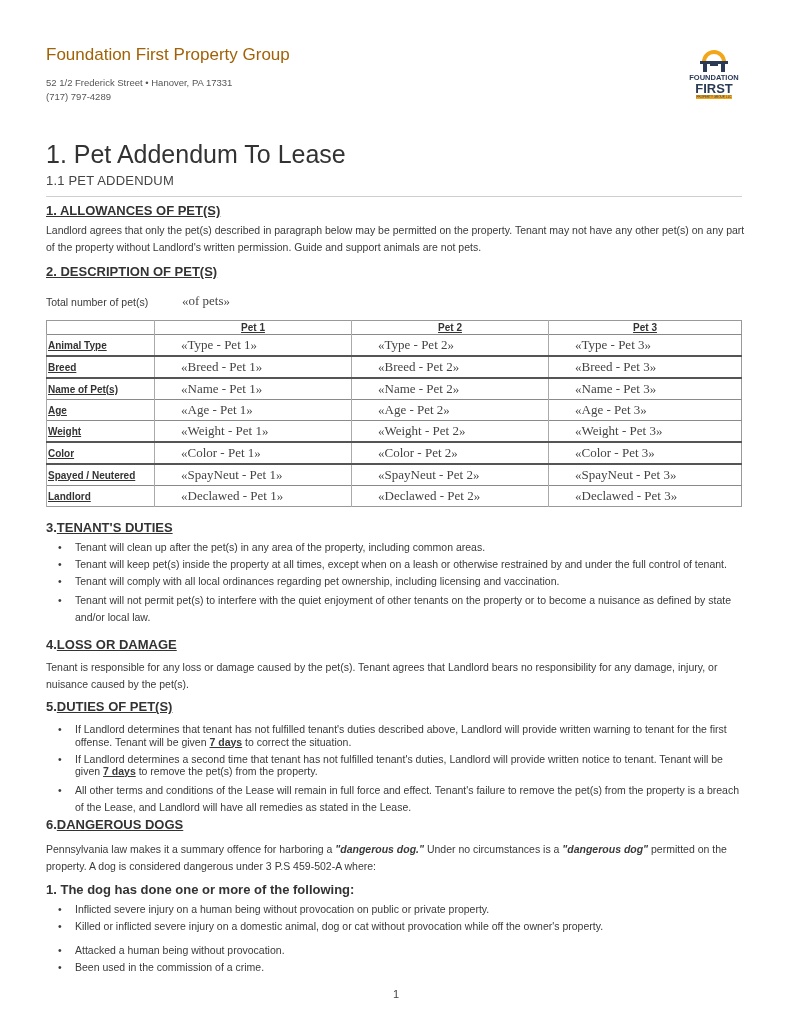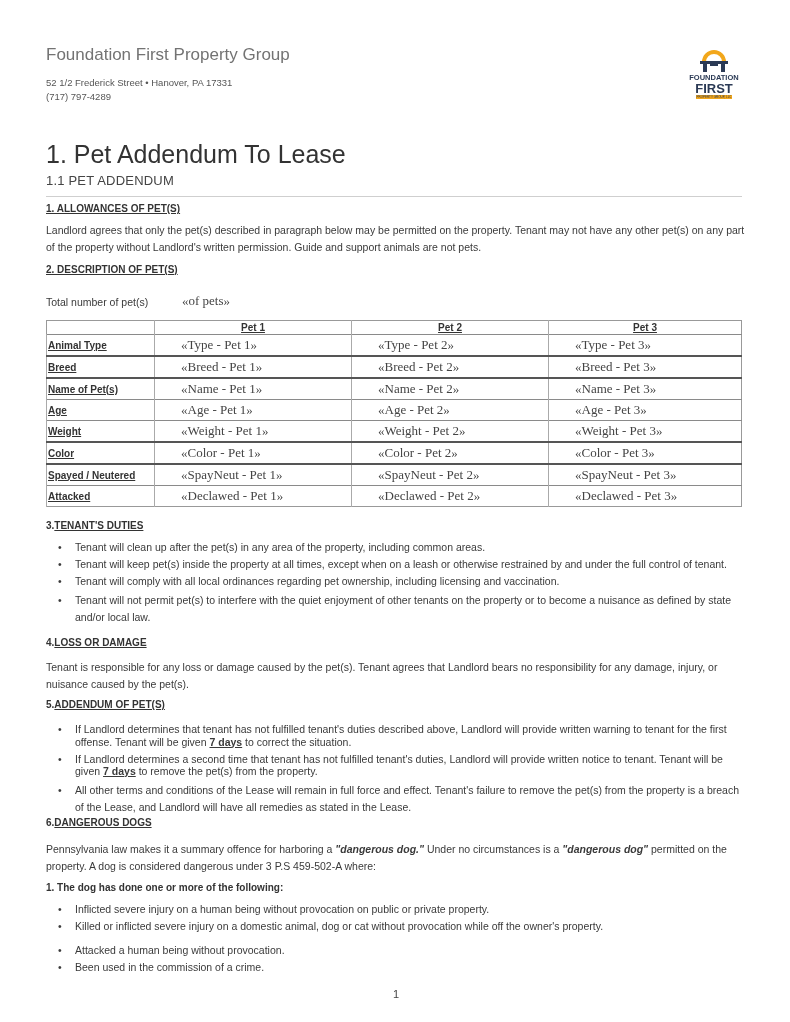--- a/index.html
+++ b/index.html
@@ -1,29 +1,29 @@
 <!DOCTYPE html>
 <html><head>
 <meta charset="utf-8">
 <style>
   html, body { margin: 0; padding: 0; background: #ffffff; }
   body { width: 790px; height: 1022px; position: relative; overflow: hidden;
          font-family: "Liberation Sans", sans-serif; color: #3a3a3a; }
   .page { position: absolute; left: 0; top: 0; width: 790px; height: 1022px; }
 
-  .company { position: absolute; left: 46px; top: 45px; font-size: 17px; color: #737373; }
+  .company { position: absolute; left: 46px; top: 45px; font-size: 17px; color: #a16207; }
   .addr { position: absolute; left: 46px; top: 76px; font-size: 9.5px; color: #555; line-height: 14px; }
 
   .logo { position: absolute; left: 686px; top: 44px; width: 56px; height: 58px; }
 
   .h1 { position: absolute; left: 46px; top: 120px; font-size: 25px; color: #333; margin-top: 20px; }
   .h11 { position: absolute; left: 46px; top: 173px; font-size: 13px; color: #444; letter-spacing: 0.2px; }
   .rule { position: absolute; left: 46px; top: 196px; width: 696px; height: 1px; background: #cfcfcf; }
 
-  .sec { position: absolute; left: 46px; font-size: 10px; font-weight: bold; color: #333;
+  .sec { position: absolute; left: 46px; font-size: 13px; font-weight: bold; color: #333;
          font-family: "Liberation Sans Narrow", "Liberation Sans", sans-serif; }
   .sec .u { text-decoration: underline; }
   .para { position: absolute; left: 46px; width: 700px; font-size: 10.5px; line-height: 16.5px; color: #3a3a3a; }
 
   .total-label { position: absolute; left: 46px; top: 296px; font-size: 10.5px; color: #3a3a3a; }
   .total-val { position: absolute; left: 182px; top: 293px; font-size: 13px; color: #444;
                font-family: "Liberation Serif", serif; }
 
   table.pets { position: absolute; left: 46px; top: 320px; width: 696px; border-collapse: collapse;
                border: 1px solid #999; }
@@ -129,21 +129,21 @@
         <td class="val">«Color - Pet 2»</td>
         <td class="val">«Color - Pet 3»</td>
       </tr>
       <tr class="thick">
         <td class="lbl">Spayed / Neutered</td>
         <td class="val">«SpayNeut - Pet 1»</td>
         <td class="val">«SpayNeut - Pet 2»</td>
         <td class="val">«SpayNeut - Pet 3»</td>
       </tr>
       <tr>
-        <td class="lbl">Attacked</td>
+        <td class="lbl">Landlord</td>
         <td class="val">«Declawed - Pet 1»</td>
         <td class="val">«Declawed - Pet 2»</td>
         <td class="val">«Declawed - Pet 3»</td>
       </tr>
     </tbody>
   </table>
 
   <div class="sec" style="top:520px;">
     <span>3.</span><span class="u">TENANT'S DUTIES</span>
   </div>
@@ -153,21 +153,21 @@
     <li><span class="dot">•</span><span>Tenant will comply with all local ordinances regarding pet ownership, including licensing and vaccination.</span></li>
     <li style="line-height:16.5px;"><span class="dot">•</span><span>Tenant will not permit pet(s) to interfere with the quiet enjoyment of other tenants on the property or to become a nuisance as defined by state and/or local law.</span></li>
   </ul>
 
   <div class="sec" style="top:637px;">
     <span>4.</span><span class="u">LOSS OR DAMAGE</span>
   </div>
   <div class="para" style="top:659px;">Tenant is responsible for any loss or damage caused by the pet(s). Tenant agrees that Landlord bears no responsibility for any damage, injury, or nuisance caused by the pet(s).</div>
 
   <div class="sec" style="top:699px;">
-    <span>5.</span><span class="u">ADDENDUM OF PET(S)</span>
+    <span>5.</span><span class="u">DUTIES OF PET(S)</span>
   </div>
   <ul class="bul" style="top:723px;">
     <li><span class="dot">•</span><span>If Landlord determines that tenant has not fulfilled tenant's duties described above, Landlord will provide written warning to tenant for the first offense. Tenant will be given </span><b class="days">7 days</b><span> to correct the situation.</span></li>
     <li><span class="dot">•</span><span>If Landlord determines a second time that tenant has not fulfilled tenant's duties, Landlord will provide written notice to tenant. Tenant will be given </span><b class="days">7 days</b><span> to remove the pet(s) from the property.</span></li>
     <li style="line-height:16.5px;"><span class="dot">•</span><span>All other terms and conditions of the Lease will remain in full force and effect. Tenant's failure to remove the pet(s) from the property is a breach of the Lease, and Landlord will have all remedies as stated in the Lease.</span></li>
   </ul>
 
   <div class="sec" style="top:817px;">
     <span>6.</span><span class="u">DANGEROUS DOGS</span>
   </div>

